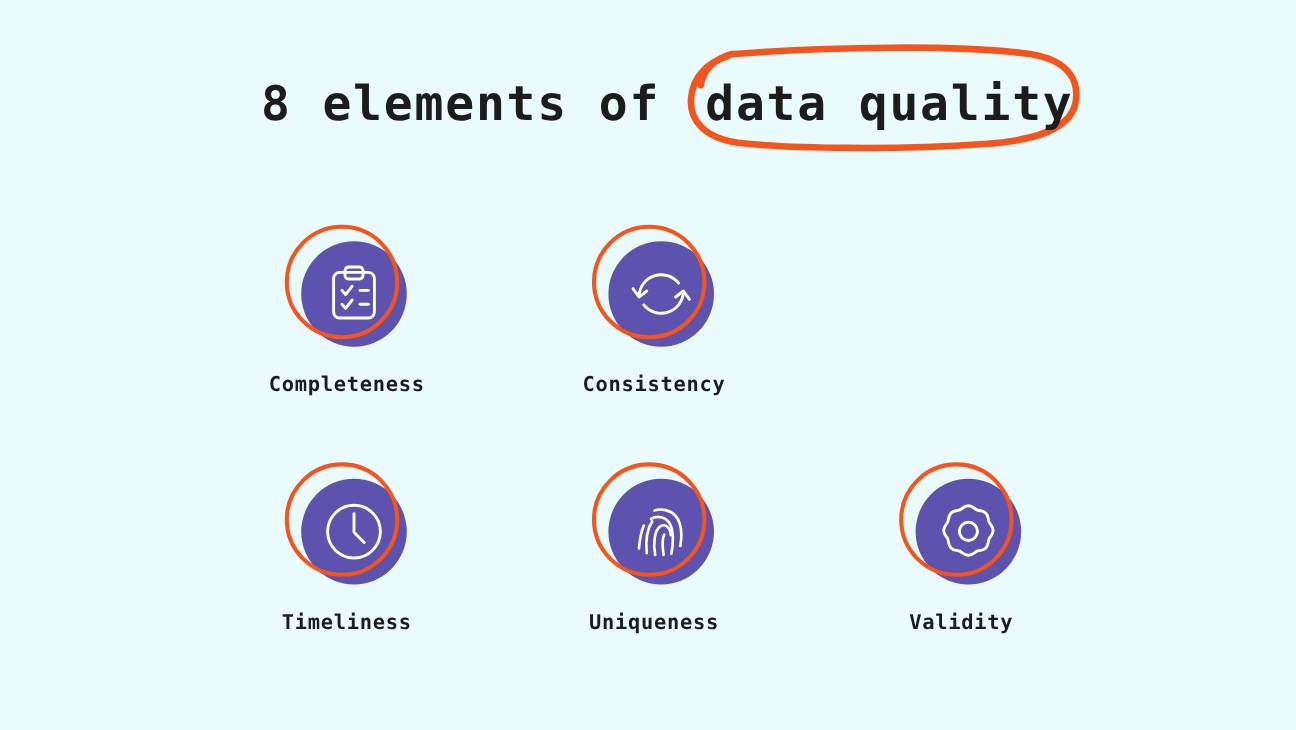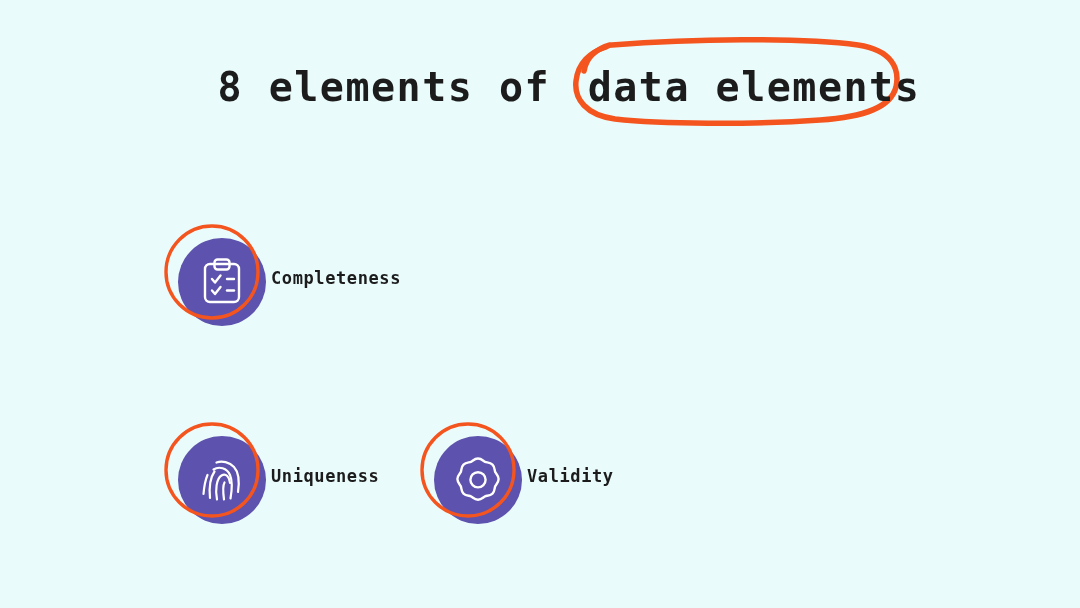--- a/index.html
+++ b/index.html
@@ -74,21 +74,21 @@
     width: 1080px;
   }
   .row {
     display: flex;
     width: 1080px;
     height: 198px;
   }
   .cell {
     width: 256px;
     display: flex;
-    flex-direction: row;
+    flex-direction: column;
     align-items: center;
   }
   .row .cell:nth-child(1) { margin-left: 161px; }
   .row .cell:nth-child(2) { margin-left: 0px; }
   .row .cell:nth-child(3) { margin-left: 0px; }
 
   .badge {
     position: relative;
     width: 110px;
     height: 110px;
@@ -140,21 +140,21 @@
 </head>
 <body>
 
 <div class="slide">
 
   <div class="title-wrap">
     <div class="title-text">
       <span class="title-part-1">8 elements of </span><span class="title-highlight-wrap"><svg class="scribble-circle" viewBox="0 0 332 92" fill="none">
             <path d="M42 10 C 120 4, 230 2, 288 10 C 322 15, 330 34, 326 52 C 321 72, 295 82, 250 85 C 180 90, 90 89, 45 84 C 16 80, 4 64, 6 46 C 8 28, 20 17, 36 12" stroke="#f4541e" stroke-width="5.5" stroke-linecap="round" fill="none"></path>
             <path d="M14 36 C 16 23, 26 14, 40 10" stroke="#f4541e" stroke-width="5.5" stroke-linecap="round" fill="none"></path>
-          </svg><span class="title-highlight-text">data elements</span></span>
+          </svg><span class="title-highlight-text">data quality</span></span>
     </div>
   </div>
 
   <div class="grid">
 
     <div class="row">
 
       <div class="cell">
         <div class="badge">
           <div class="badge-disc"></div>
@@ -169,25 +169,57 @@
               <line x1="31" y1="23" x2="38" y2="23"></line>
               <polyline points="16,34.5 19,38 24.5,31"></polyline>
               <line x1="31" y1="34.5" x2="38" y2="34.5"></line>
             </svg>
           </div>
         </div>
         <div class="cell-label">Completeness</div>
       </div>
 
 
+      <div class="cell">
+        <div class="badge">
+          <div class="badge-disc"></div>
+          <svg class="badge-ring" viewBox="0 0 110 110">
+            <circle cx="51" cy="51" r="46" stroke="#f4541e" stroke-width="3.4" fill="none"></circle>
+          </svg>
+          <div class="badge-icon">
+            <svg width="52" height="52" viewBox="0 0 52 52" fill="none" stroke="#ffffff" stroke-width="2.4" stroke-linecap="round" stroke-linejoin="round">
+              <path d="M7.5 28 A 18.5 18.5 0 0 1 40.5 17"></path>
+              <polyline points="2.5,21.5 7.5,28.5 14,23.5"></polyline>
+              <path d="M44.5 24 A 18.5 18.5 0 0 1 11.5 35"></path>
+              <polyline points="49.5,30.5 44.5,23.5 38,28.5"></polyline>
+            </svg>
+          </div>
+        </div>
+        <div class="cell-label">Consistency</div>
+      </div>
 
     </div>
 
     <div class="row">
 
+      <div class="cell">
+        <div class="badge">
+          <div class="badge-disc"></div>
+          <svg class="badge-ring" viewBox="0 0 110 110">
+            <circle cx="51" cy="51" r="46" stroke="#f4541e" stroke-width="3.4" fill="none"></circle>
+          </svg>
+          <div class="badge-icon">
+            <svg width="52" height="52" viewBox="0 0 52 52" fill="none" stroke="#ffffff" stroke-width="2.4" stroke-linecap="round" stroke-linejoin="round">
+              <circle cx="26" cy="26" r="22"></circle>
+              <polyline points="26,11 26,26.5 34.5,35"></polyline>
+            </svg>
+          </div>
+        </div>
+        <div class="cell-label">Timeliness</div>
+      </div>
 
       <div class="cell">
         <div class="badge">
           <div class="badge-disc"></div>
           <svg class="badge-ring" viewBox="0 0 110 110">
             <circle cx="51" cy="51" r="46" stroke="#f4541e" stroke-width="3.4" fill="none"></circle>
           </svg>
           <div class="badge-icon">
             <svg width="52" height="52" viewBox="0 0 52 52" fill="none" stroke="#ffffff" stroke-width="2.2" stroke-linecap="round" stroke-linejoin="round">
               <path d="M7.5 40 C 7.5 40, 8.5 28, 11.5 21"></path>

